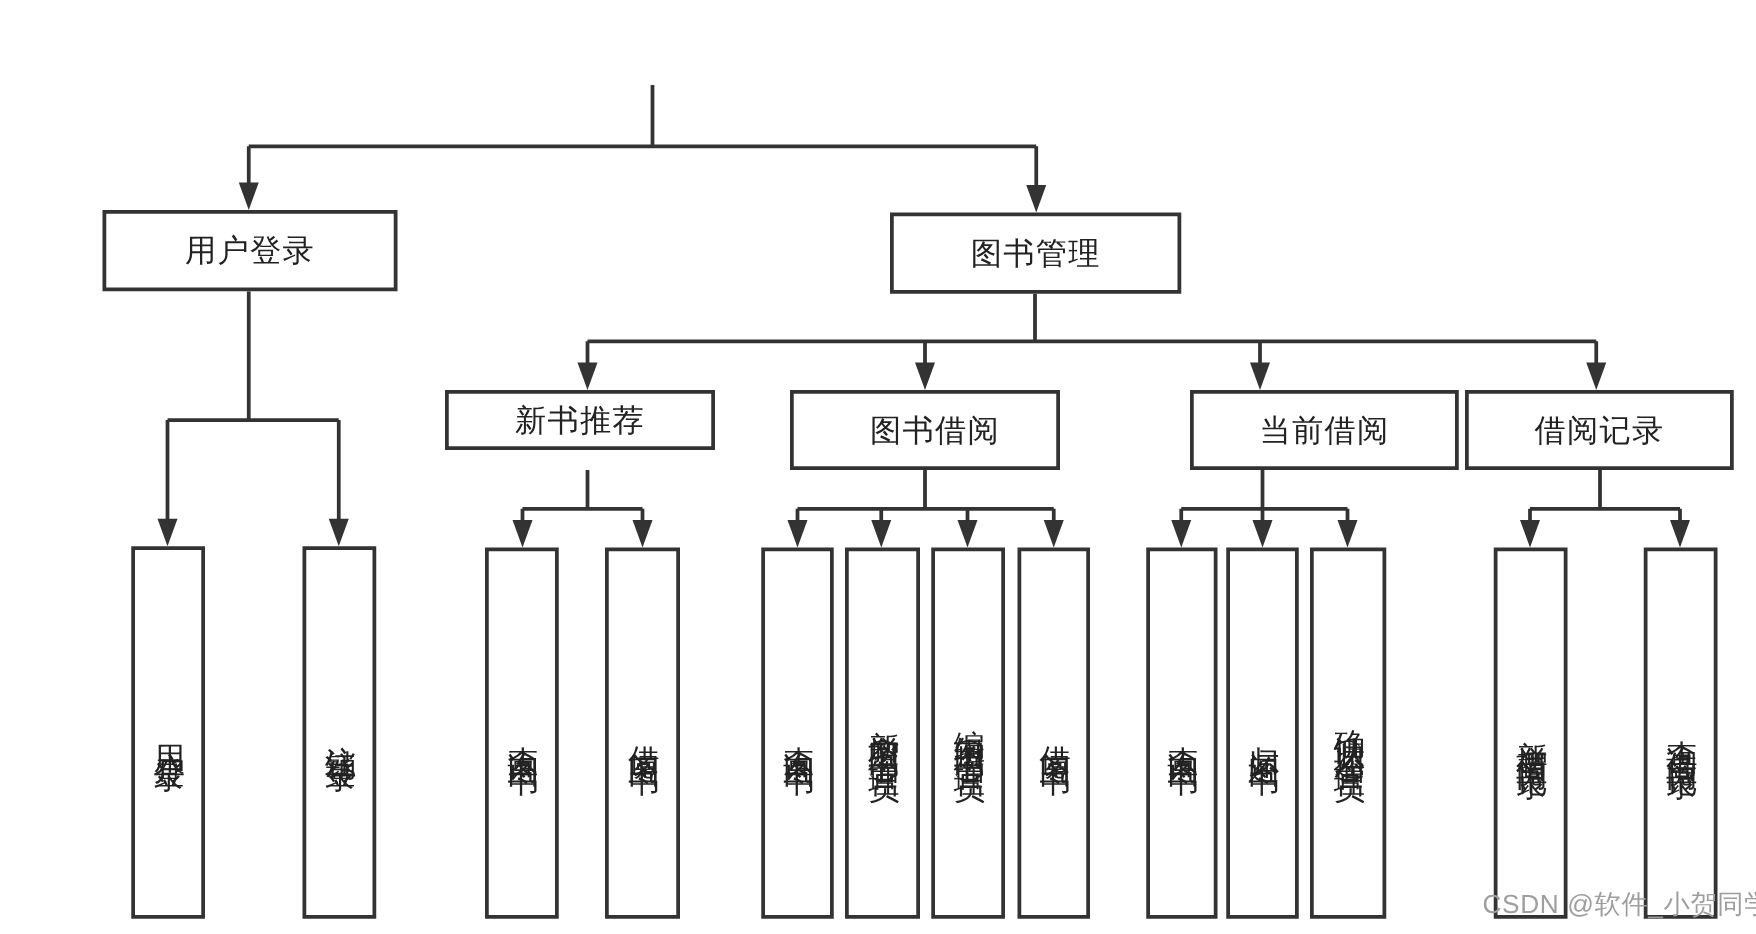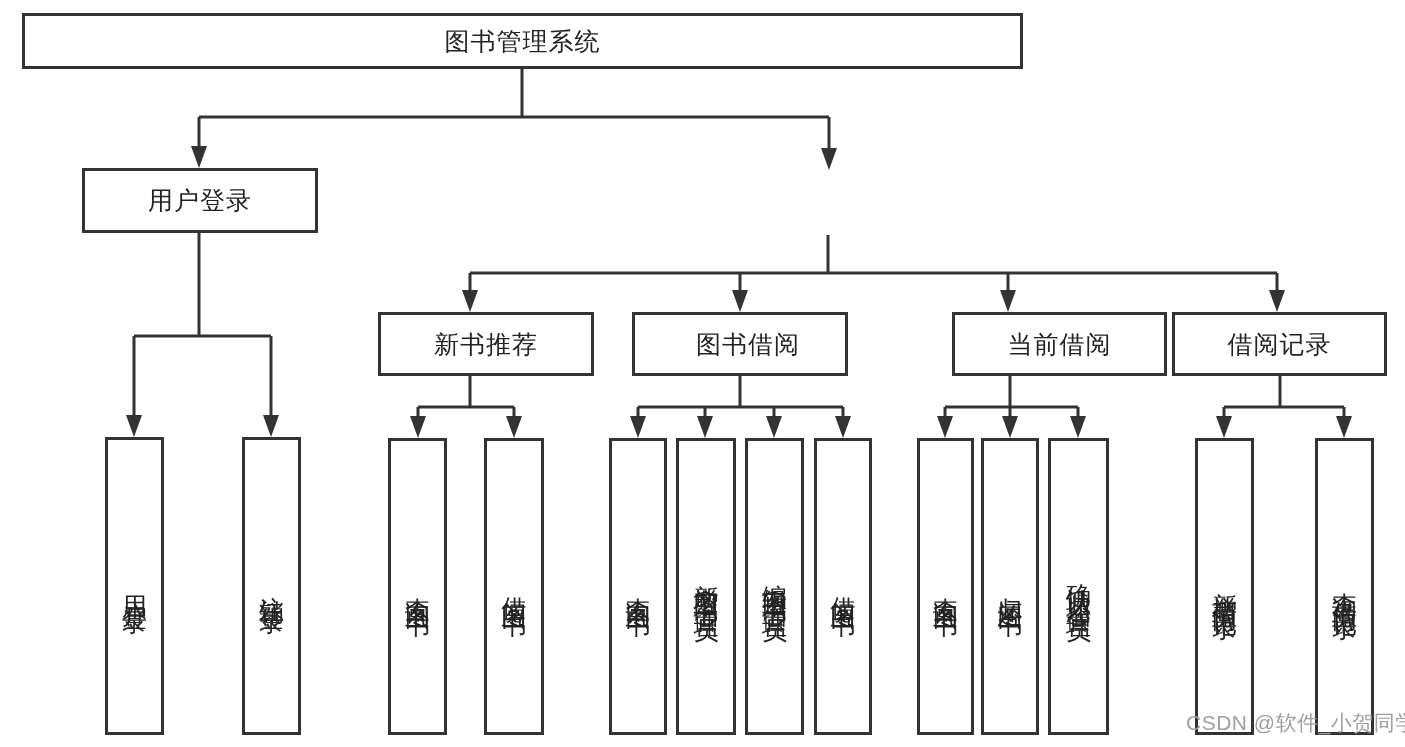--- a/index.html
+++ b/index.html
@@ -96,29 +96,29 @@
       <polygon points="766,416 782,416 774,438"></polygon>
       <polygon points="835,416 851,416 843,438"></polygon>
       <polygon points="937,416 953,416 945,438"></polygon>
       <polygon points="1002,416 1018,416 1010,438"></polygon>
       <polygon points="1070,416 1086,416 1078,438"></polygon>
       <polygon points="1216,416 1232,416 1224,438"></polygon>
       <polygon points="1336,416 1352,416 1344,438"></polygon>
     </g>
   </svg>
 
-  <div class="node hbox" style="left:22px; top:13px; width:1001px; height:56px;">
-    <span>图书管理系统</span>
-  </div>
 
   <div class="node hbox" style="left:82px; top:168px; width:236px; height:65px;">
     <span>用户登录</span>
   </div>
+  <div class="node hbox" style="left:712px; top:170px; width:233px; height:65px;">
+    <span>图书管理</span>
+  </div>
 
-  <div class="node hbox" style="left:378px; top:312px; width:216px; height:64px;">
+  <div class="node hbox" style="left:356px; top:312px; width:216px; height:48px;">
     <span>新书推荐</span>
   </div>
   <div class="node hbox" style="left:632px; top:312px; width:216px; height:64px;padding-left:16px;">
     <span>图书借阅</span>
   </div>
   <div class="node hbox" style="left:952px; top:312px; width:215px; height:64px;">
     <span>当前借阅</span>
   </div>
   <div class="node hbox" style="left:1172px; top:312px; width:215px; height:64px;text-align:center;">
     <span>借阅记录</span>

